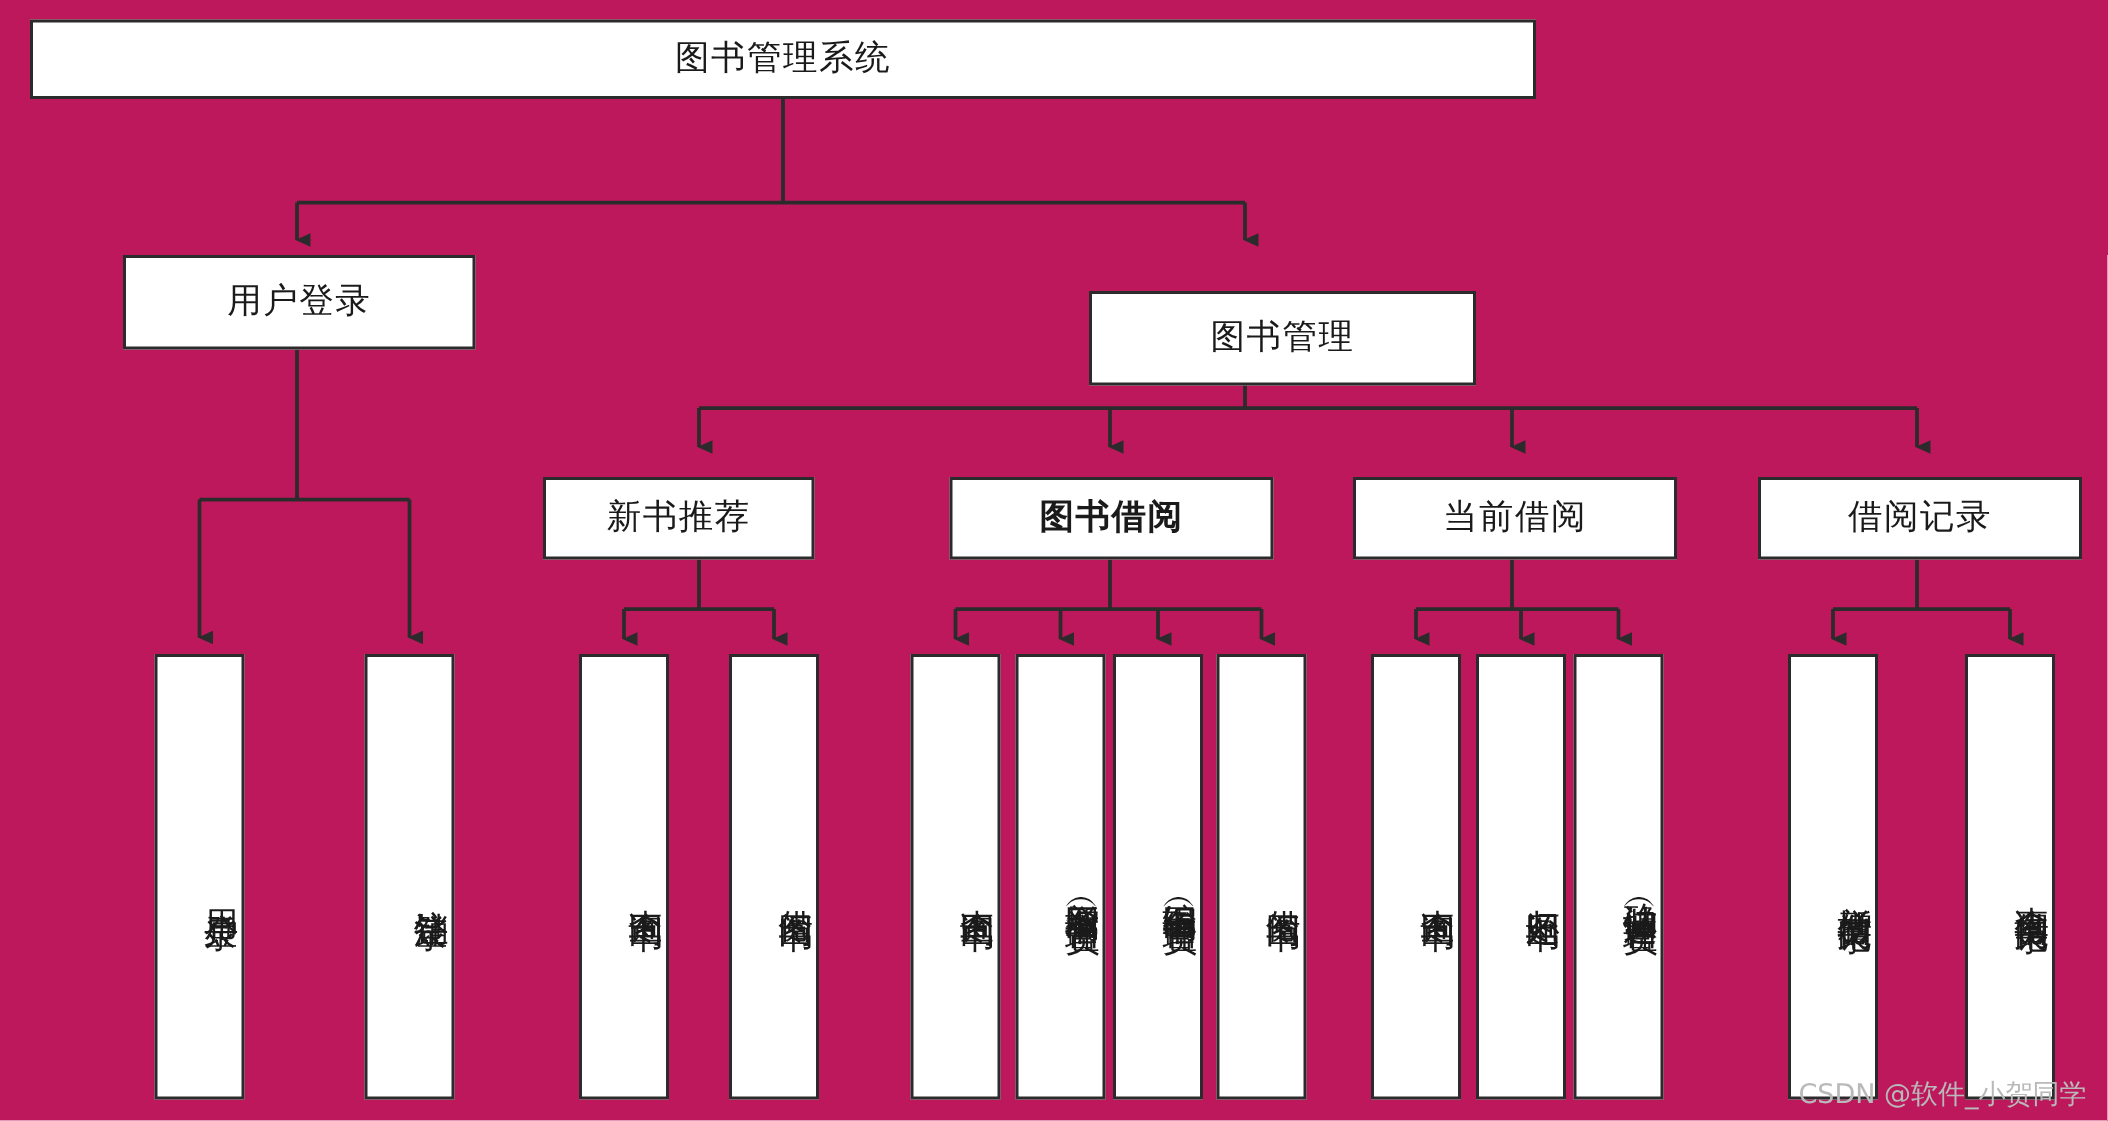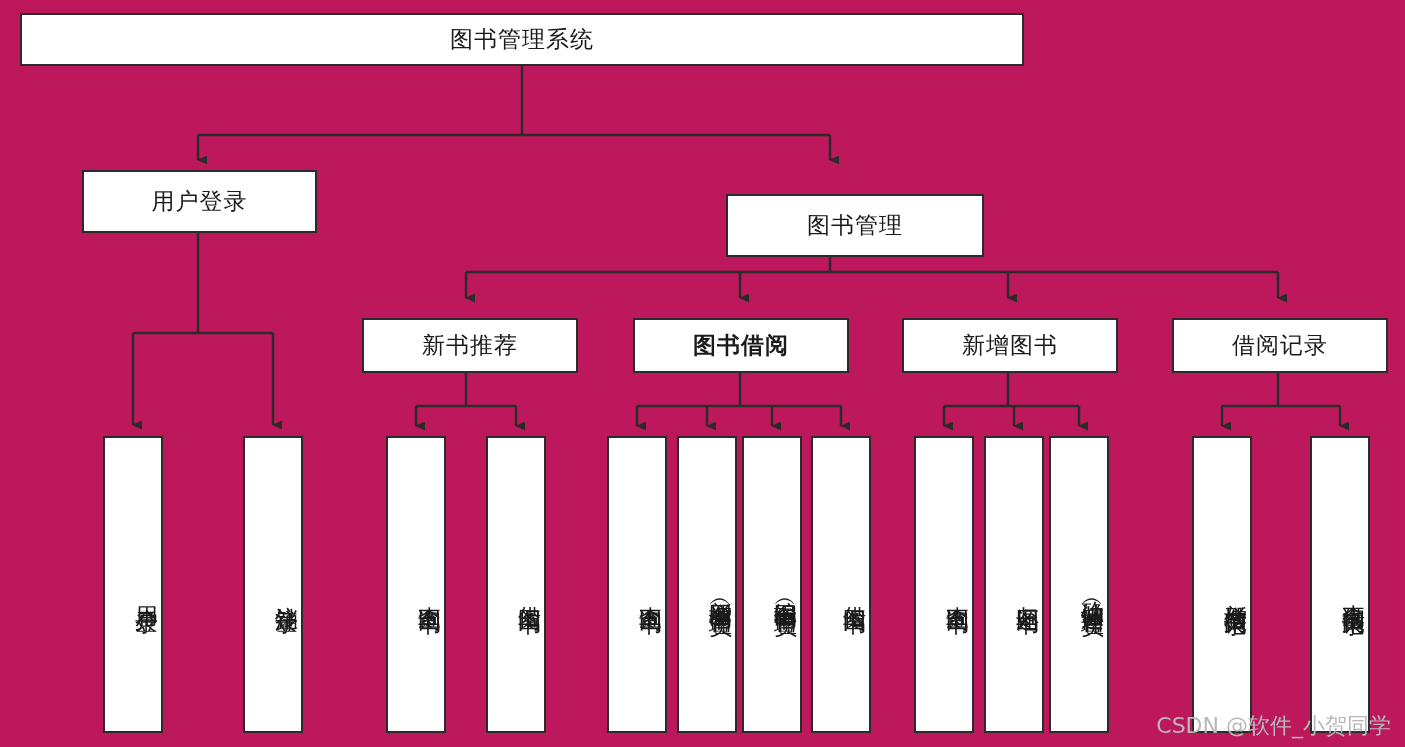--- a/index.html
+++ b/index.html
@@ -52,21 +52,21 @@
   }
   .node .label {
     display: block;
     text-align: center;
     white-space: nowrap;
   }
   #watermark {
     position: absolute;
     right: 14px;
     bottom: 6px;
-    font-size: 22px;
+    font-size: 18px;
     color: #b9b9b9;
     z-index: 5;
     white-space: nowrap;
     pointer-events: none;
     text-align: center;
   }
 </style>
 </head>
 <body>
 
@@ -130,28 +130,28 @@
     <span class="label">图书管理系统</span>
   </div>
 
   <div class="node horizontal" style="left:82px; top:170px; width:235px; height:63px;">
     <span class="label">用户登录</span>
   </div>
   <div class="node horizontal" style="left:726px; top:170px; width:258px; height:63px;margin-top:24px;">
     <span class="label">图书管理</span>
   </div>
 
-  <div class="node horizontal" style="left:362px; top:318px; width:216px; height:55px;">
+  <div class="node horizontal" style="left:362px; top:318px; width:181px; height:55px;">
     <span class="label">新书推荐</span>
   </div>
   <div class="node horizontal" style="left:633px; top:318px; width:216px; height:55px;font-weight:bold;">
     <span class="label">图书借阅</span>
   </div>
   <div class="node horizontal" style="left:902px; top:318px; width:216px; height:55px;">
-    <span class="label">新增图书</span>
+    <span class="label">当前借阅</span>
   </div>
   <div class="node horizontal" style="left:1172px; top:318px; width:216px; height:55px;align-items:center;">
     <span class="label">借阅记录</span>
   </div>
 
   <div class="node vertical" style="left:103px; top:436px; width:60px; height:297px;">
     <span class="label">用户登录</span>
   </div>
   <div class="node vertical" style="left:243px; top:436px; width:60px; height:297px;">
     <span class="label">注销登录</span>

